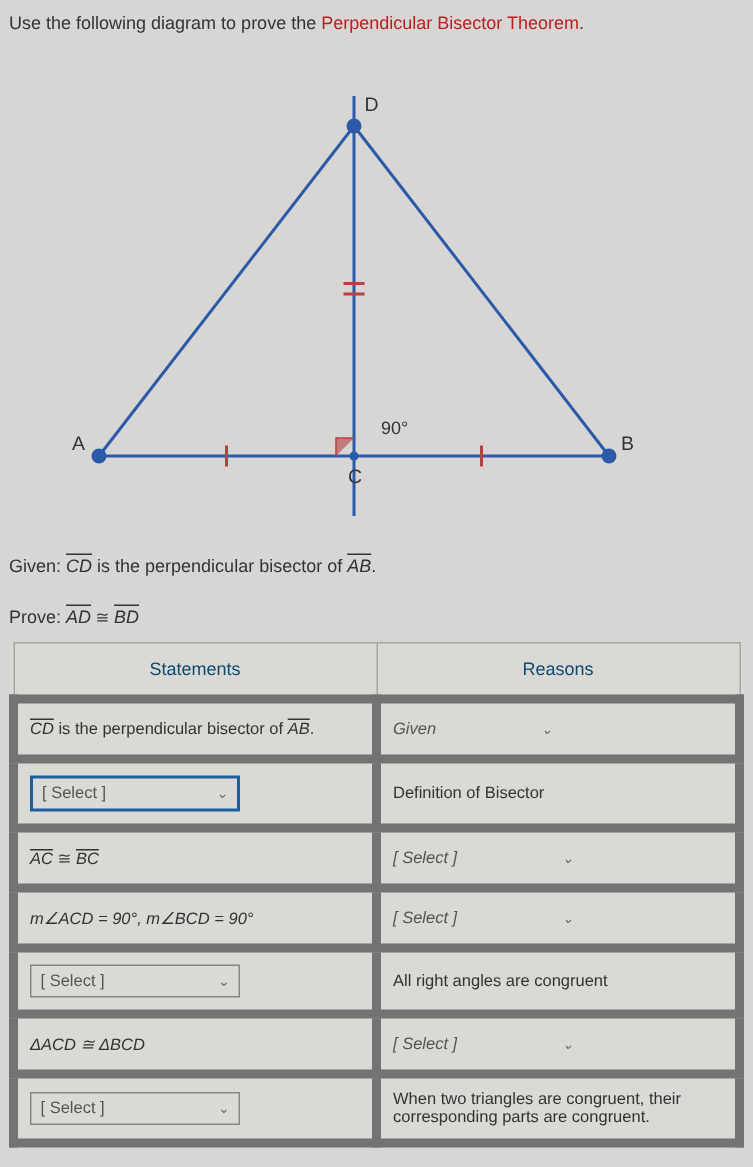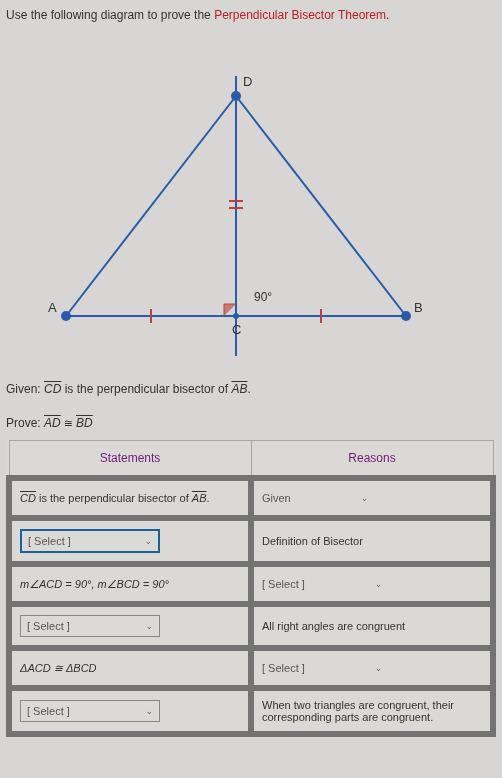--- a/index.html
+++ b/index.html
@@ -9,21 +9,21 @@
       background: #d8d6d4;
       font-family: Arial, sans-serif;
       font-size: 12px;
       color: #4a4a4a;
       padding: 8px 6px;
       position: relative;
     }
     .title {
       font-size: 12px;
       color: #333;
-      margin-bottom: 24px;
+      margin-bottom: 12px;
     }
     .title .highlight { color: #b82020; }
     .diagram-area {
       background: #d8d6d4;
       height: 320px;
       position: relative;
       margin-bottom: 16px;
     }
     .diagram-area svg {
       position: absolute;
@@ -43,21 +43,21 @@
       width: 100%;
       border-collapse: collapse;
       background: #dbd9d6;
     }
     table.proof th {
       background: #dbd9d6;
       font-weight: normal;
       font-size: 12px;
       padding: 10px 8px;
       border: 1px solid #a8a6a3;
-      color: #701a75;
+      color: #0c4a6e;
     }
     table.proof td {
       border: 6px solid #737373;
       padding: 8px 8px;
       font-size: 11px;
       height: 40px;
       vertical-align: middle;
       color: #333;
       width: 50%;
     }
@@ -78,20 +78,21 @@
     .select-box .chev {
       font-size: 9px;
       color: #666;
     }
     .small-select {
       display: inline-flex;
       align-items: center;
       font-size: 11px;
       color: #555;
       gap: 70px;
+      font-style: italic;
     }
     .small-chev {
        font-size: 9px;
        color: #666;
     }
     .math { font-style: italic; }
     .seg-over { text-decoration: overline; font-style: italic; }
   </style>
 </head>
 <body>
@@ -161,20 +162,31 @@
     <td>
       <span class="select-box highlighted">
         <span>[ Select ]</span>
         <span class="chev">⌄</span>
       </span>
     </td>
     <td>Definition of Bisector</td>
   </tr>
   <tr>
     <td>
+      <span class="seg-over">AC</span> ≅ <span class="seg-over">BC</span>
+    </td>
+    <td>
+      <span class="small-select">
+        <span>[ Select ]</span>
+        <span class="small-chev">⌄</span>
+      </span>
+    </td>
+  </tr>
+  <tr>
+    <td>
       <span class="math">m∠ACD = 90°, m∠BCD = 90°</span>
     </td>
     <td>
       <span class="small-select">
         <span>[ Select ]</span>
         <span class="small-chev">⌄</span>
       </span>
     </td>
   </tr>
   <tr>

